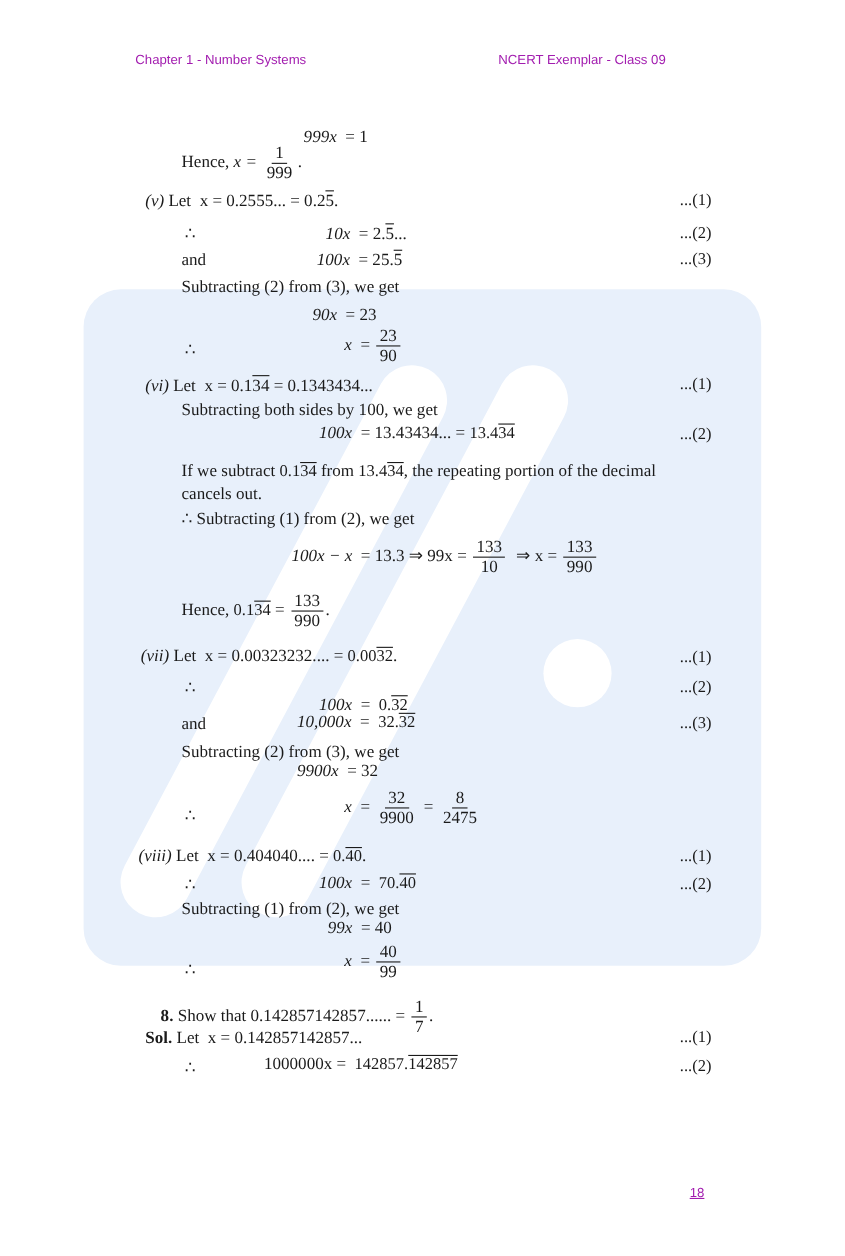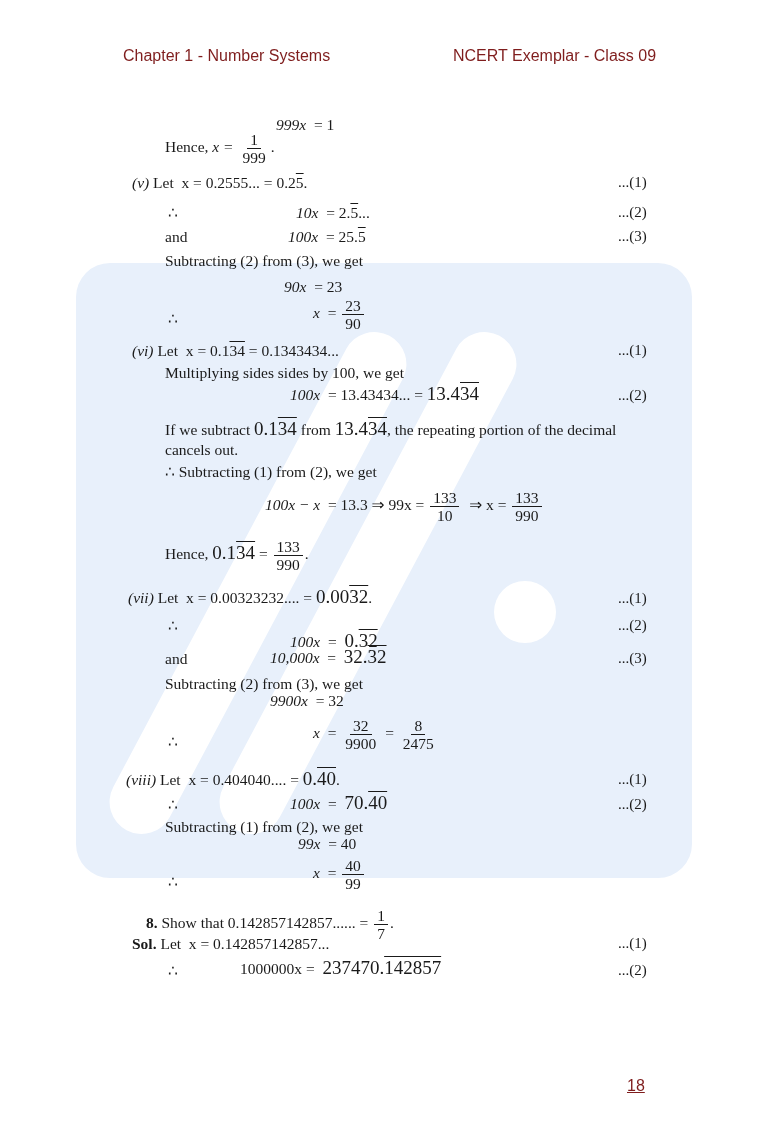--- a/index.html
+++ b/index.html
@@ -1,39 +1,39 @@
 <!DOCTYPE html>
 <html><head>
   <meta charset="utf-8">
   <style>
     html, body { margin: 0; padding: 0; }
     body {
       width: 768px; height: 1142px; position: relative; overflow: hidden;
       background: #ffffff; color: #1a1a1a;
       font-family: "Liberation Serif", serif;
     }
-    .hdr, .ftr { position: absolute; font-family: "Liberation Sans", sans-serif; font-size: 16px; color: #7f1d1d; }
+    .hdr, .ftr { position: absolute; font-family: "Liberation Sans", sans-serif; font-size: 12px; color: #a21caf; }
     .wm {
       position: absolute; left: 76px; top: 263px; width: 616px; height: 615px;
       background: #e8f0fb; border-radius: 34px; overflow: hidden; z-index: 0;
     }
     .wm .bar {
       position: absolute; width: 64px; height: 560px; background: #ffffff;
       border-radius: 32px; transform: rotate(28deg); transform-origin: center;
     }
     .wm .dot { position: absolute; width: 62px; height: 62px; border-radius: 50%; background: #ffffff; }
     .ln { position: absolute; font-size: 15.5px; white-space: nowrap; z-index: 1; line-height: 18px; }
     .it { font-style: italic; }
     .b { font-weight: bold; }
     .ol { text-decoration: overline; }
     .frac { display: inline-flex; flex-direction: column; align-items: center; vertical-align: middle; line-height: 17px; margin: 0 2px; }
     .frac .n { border-bottom: 1px solid #1a1a1a; padding: 0 3px; }
     .frac .d { padding: 0 3px; }
     .tag { position: absolute; left: 618px; font-size: 15px; z-index: 1; }
-    .big { font-size: 19px; }
+    .big { font-size: 15px; }
   </style>
 </head>
 <body>
 
 <div class="hdr" style="left:123px;top:47px;">Chapter 1 - Number Systems</div>
 <div class="hdr" style="left:453px;top:47px;">NCERT Exemplar - Class 09</div>
 
 <div class="wm">
   <div class="bar" style="left:150px;top:40px;"></div>
   <div class="bar" style="left:260px;top:40px;"></div>
@@ -81,21 +81,21 @@
       <span class="n">23</span>
       <span class="d">90</span>
     </span>
 </div>
 
 <div class="ln" style="left:132px;top:342px;">
   <span class="it">(vi)</span> <span>Let</span>&nbsp;
   <span>x = 0.1</span><span class="ol">34</span> <span>= 0.1343434...</span>
 </div>
 <div class="tag" style="top:342px;">...(1)</div>
-<div class="ln" style="left:165px;top:364px;">Multiplying sides sides by 100, we get</div>
+<div class="ln" style="left:165px;top:364px;">Subtracting both sides by 100, we get</div>
 <div class="ln" style="left:290px;top:385px;">
   <span class="it">100x</span>&nbsp;&nbsp;<span>= 13.43434... =</span>
   <span class="big">13.4</span><span class="big ol">34</span>
 </div>
 <div class="tag" style="top:387px;">...(2)</div>
 
 <div class="ln" style="left:165px;top:420px;">
   <span>If we subtract</span> <span class="big">0.1</span><span class="big ol">34</span>
   <span>from</span> <span class="big">13.4</span><span class="big ol">34</span><span>, the repeating portion of the decimal</span>
 </div>
@@ -194,18 +194,18 @@
     </span><span>.</span>
 </div>
 <div class="ln" style="left:132px;top:935px;">
   <span class="b">Sol.</span> <span>Let</span>&nbsp;
   <span>x = 0.142857142857...</span>
 </div>
 <div class="tag" style="top:935px;">...(1)</div>
 <div class="ln" style="left:168px;top:962px;">∴</div>
 <div class="ln" style="left:240px;top:959px;">
   <span>1000000x =</span>&nbsp;
-  <span class="big">237470.</span><span class="big ol">142857</span>
+  <span class="big">142857.</span><span class="big ol">142857</span>
 </div>
 <div class="tag" style="top:962px;">...(2)</div>
 
 <div class="ftr" style="left:320px;top:1141px;">www.mathongo.com</div>
 <div class="ftr" style="left:627px;top:1077px;text-decoration:underline;">18</div>
 
 </body></html>

